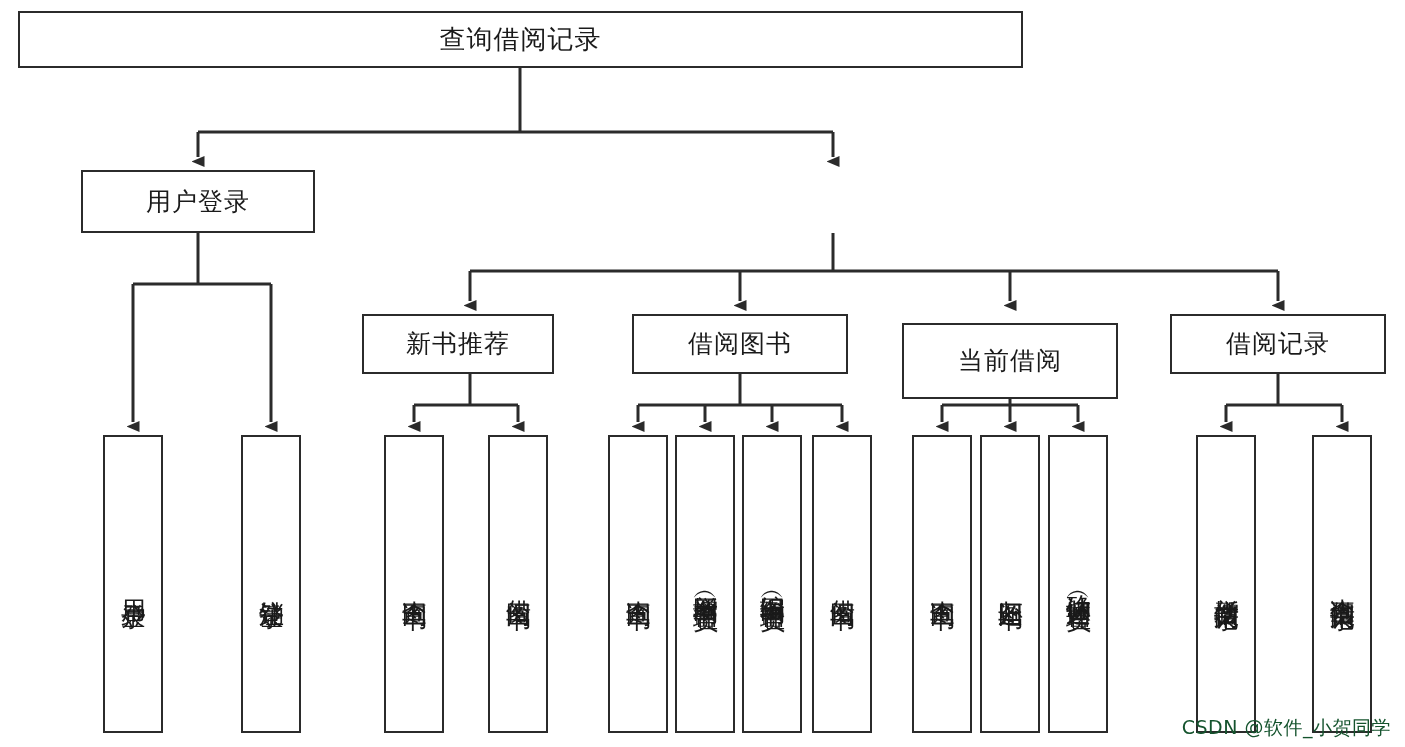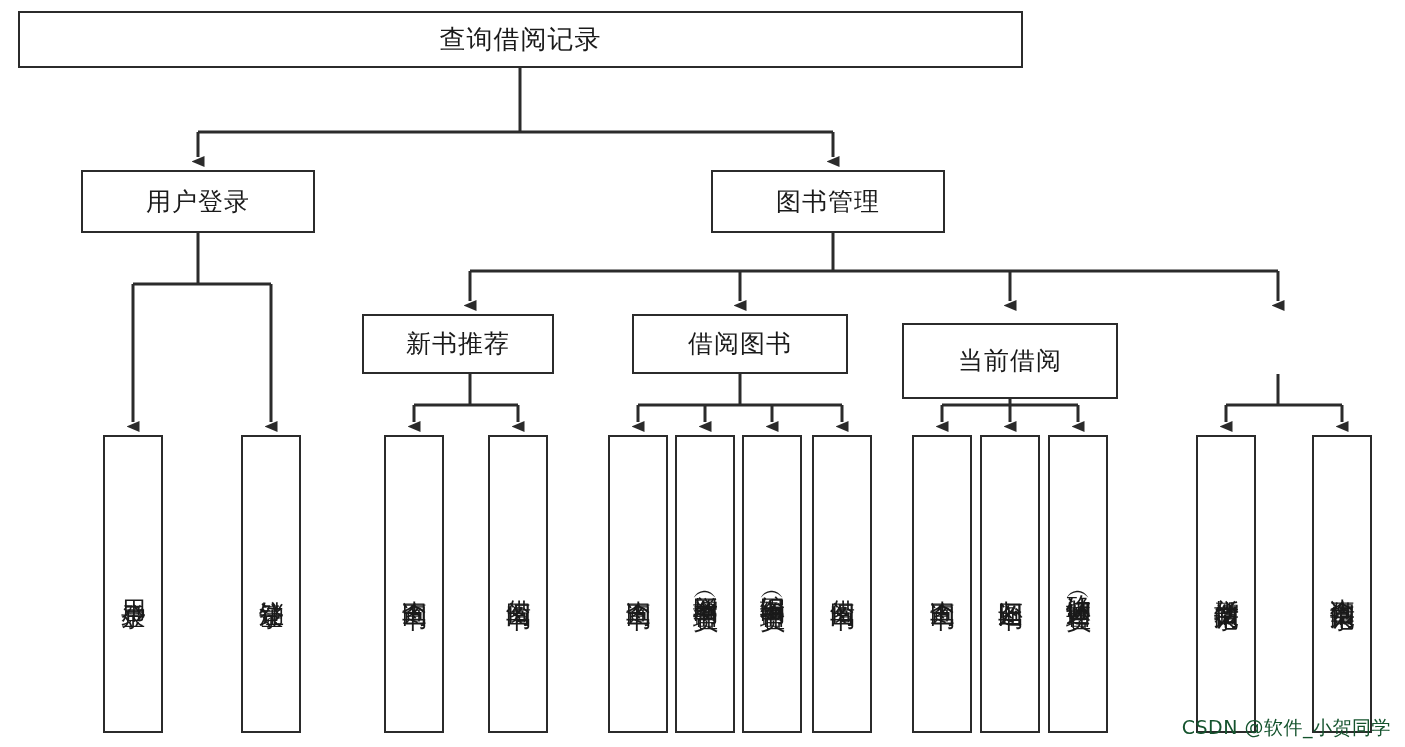--- a/index.html
+++ b/index.html
@@ -127,32 +127,32 @@
     </g>
   </svg>
 
   <div class="node horiz root" style="left:18px; top:11px; width:1005px; height:57px;">
     <span>查询借阅记录</span>
   </div>
 
   <div class="node horiz" style="left:81px; top:170px; width:234px; height:63px;">
     <span>用户登录</span>
   </div>
-  <div class="node horiz" style="left:711px; top:170px; width:234px; height:63px;">
-    <span>图书管理</span>
-  </div>
 
   <div class="node horiz" style="left:362px; top:314px; width:192px; height:60px;">
     <span>新书推荐</span>
   </div>
   <div class="node horiz" style="left:632px; top:314px; width:216px; height:60px;">
     <span>借阅图书</span>
   </div>
   <div class="node horiz" style="left:902px; top:314px; width:216px; height:76px;margin-top:9px;">
     <span>当前借阅</span>
+  </div>
+  <div class="node horiz" style="left:1170px; top:314px; width:216px; height:60px;">
+    <span>借阅记录</span>
   </div>
 
   <div class="node vert" style="left:103px; top:435px; width:60px; height:298px;">
     <span class="vtext">用户登录</span>
   </div>
   <div class="node vert" style="left:241px; top:435px; width:60px; height:298px;">
     <span class="vtext">注销登录</span>
   </div>
 
   <div class="node vert" style="left:384px; top:435px; width:60px; height:298px;">

